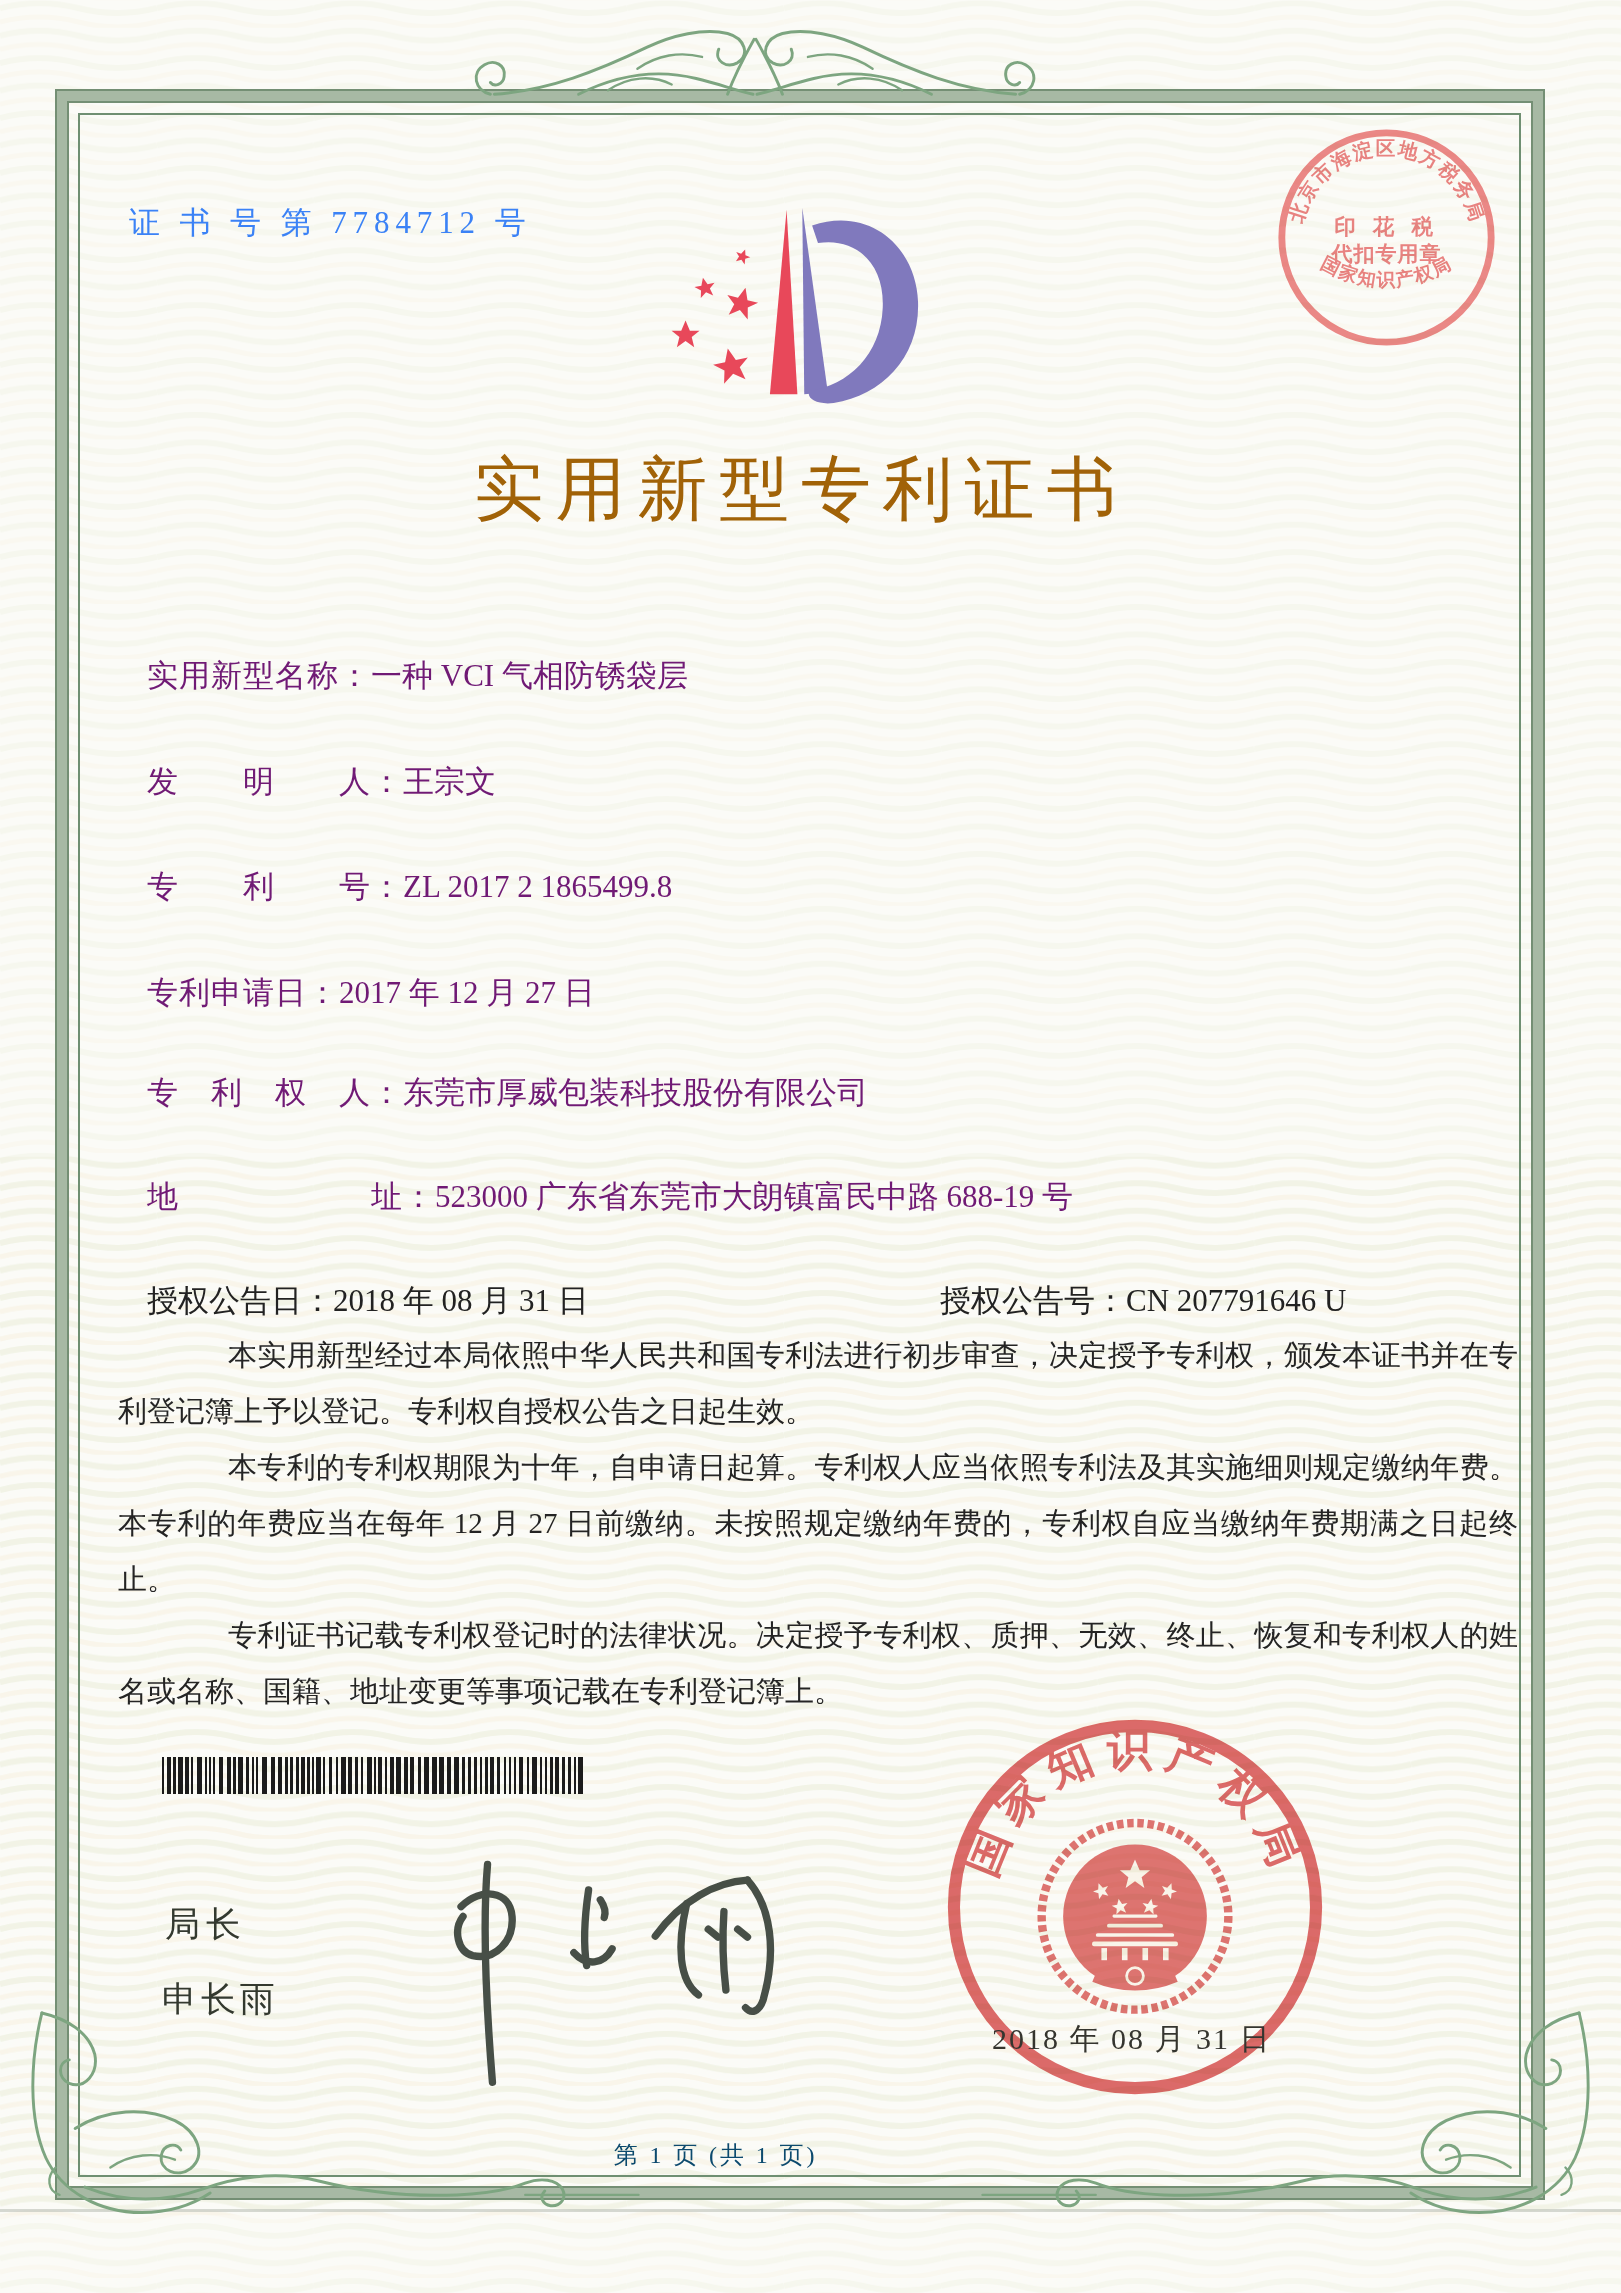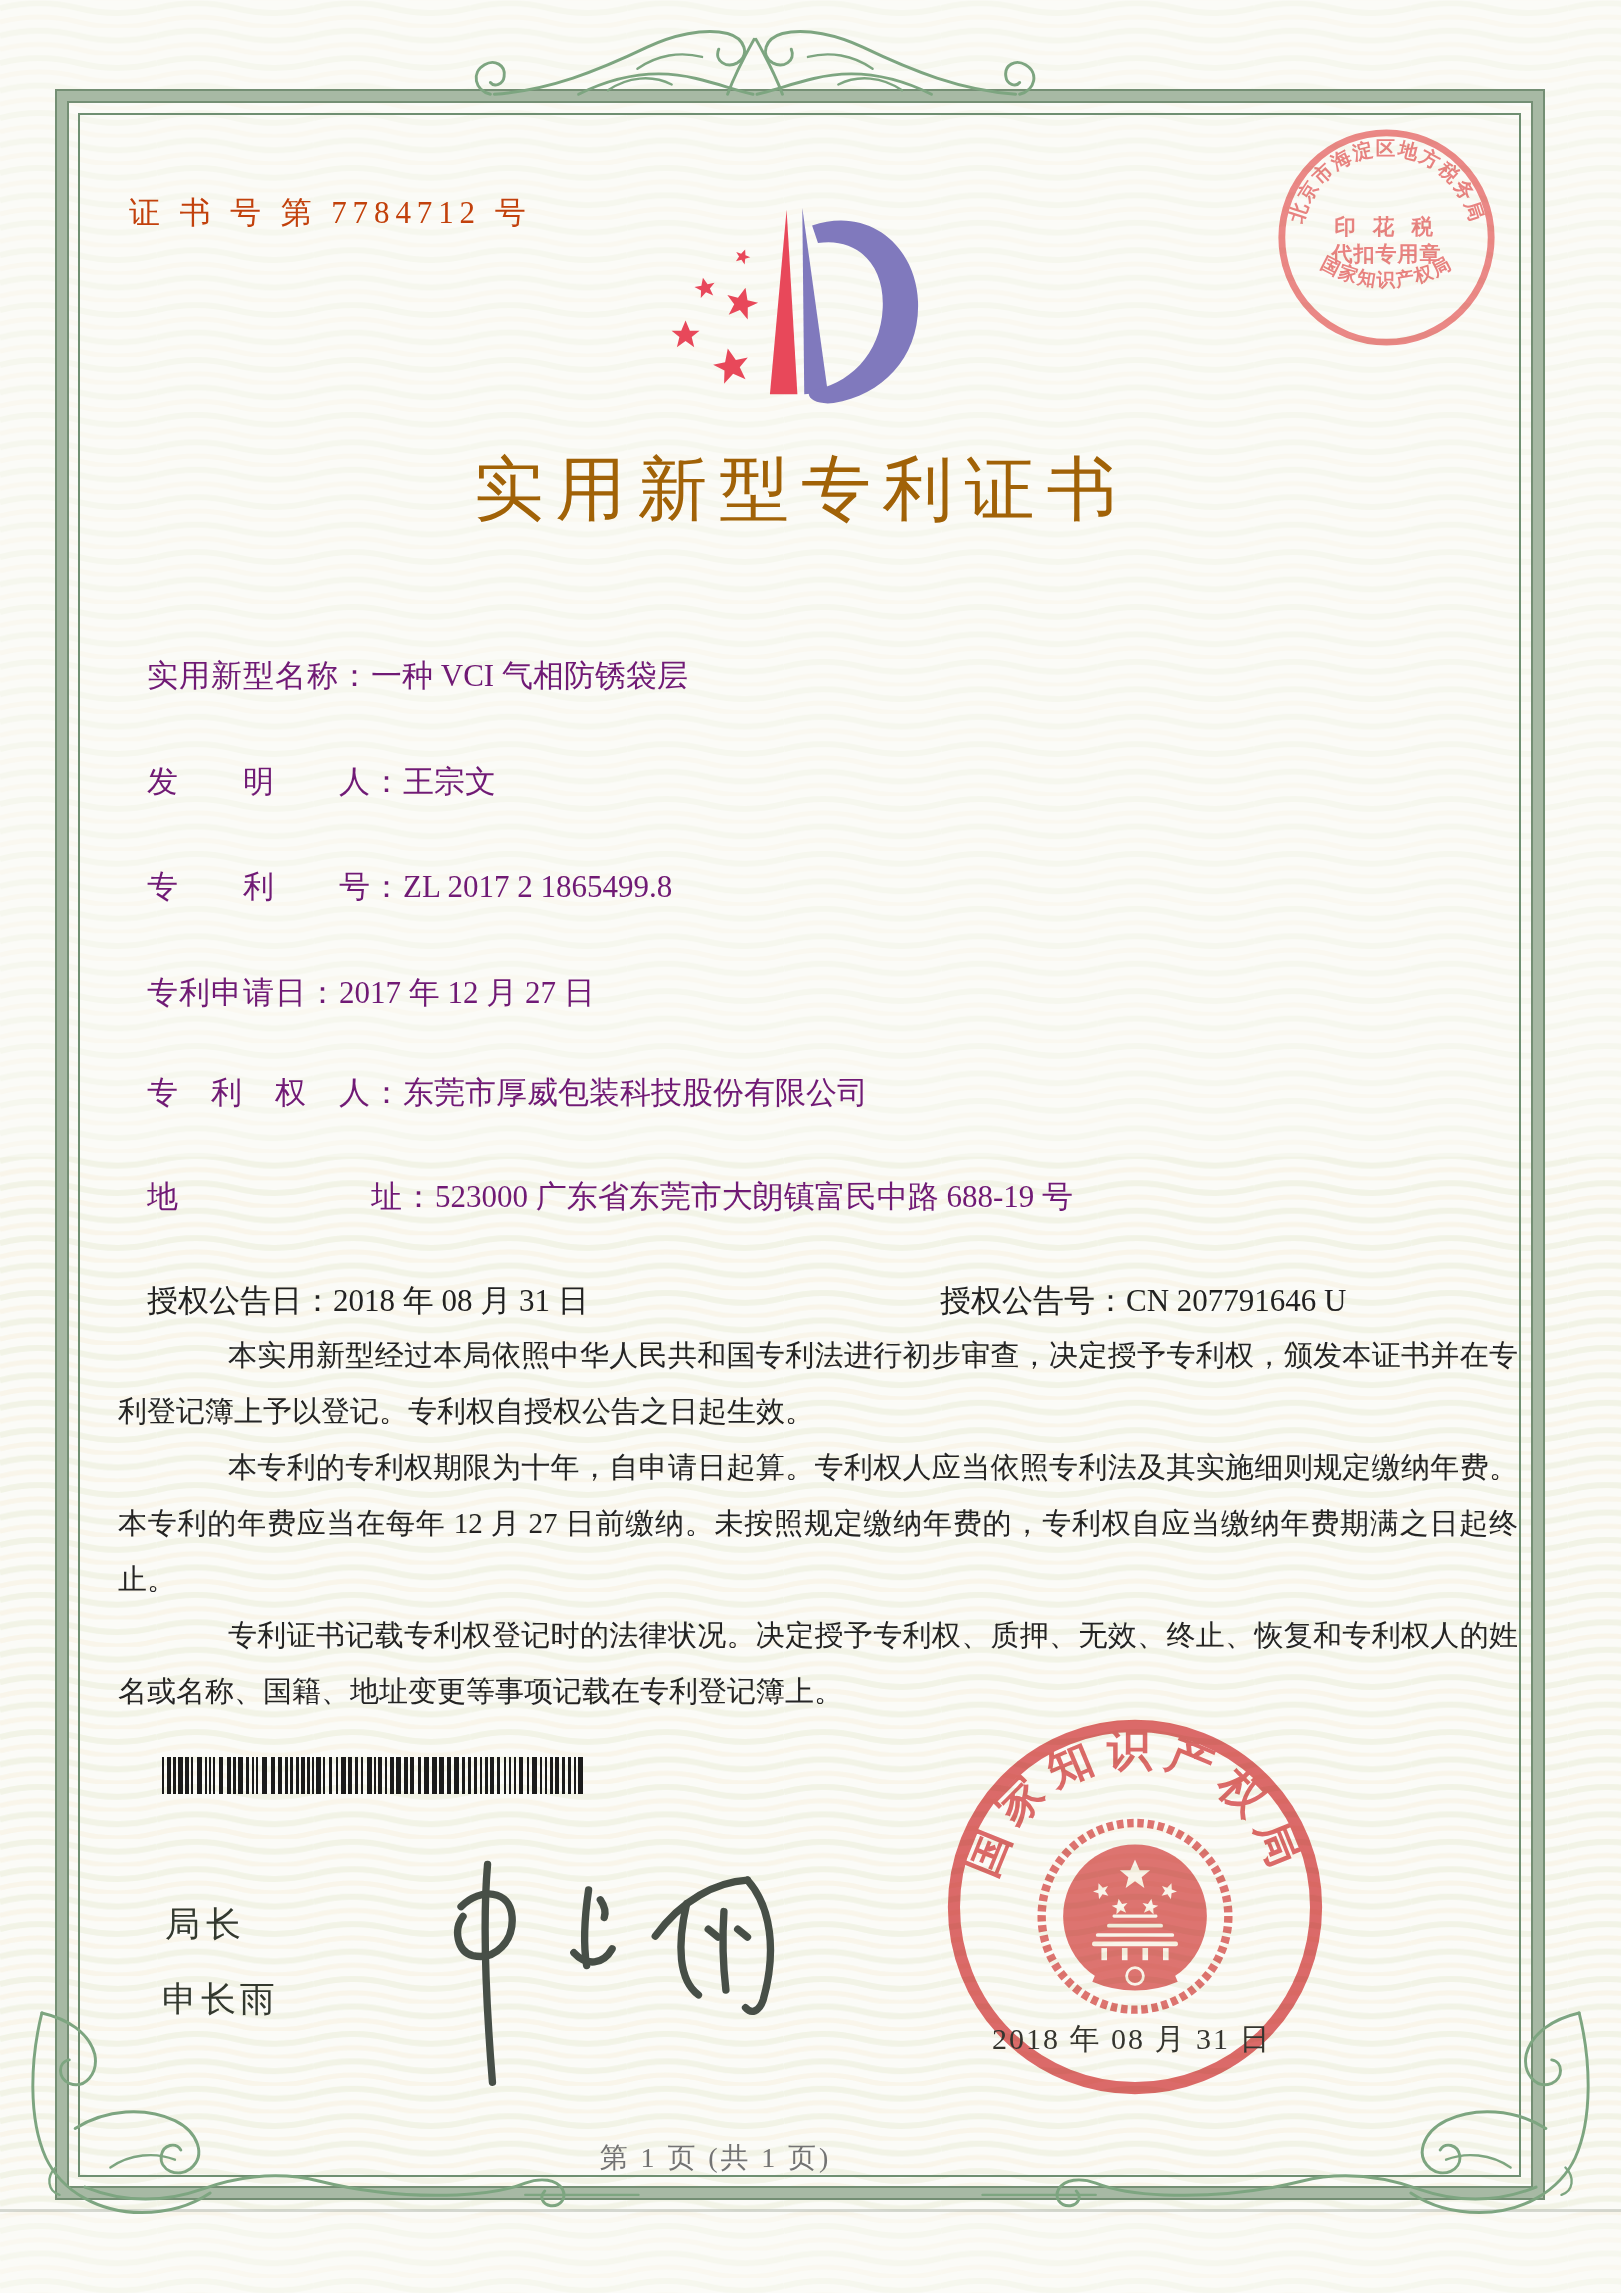--- a/index.html
+++ b/index.html
@@ -19,43 +19,43 @@
     z-index:1;
   }
   .frame-inner{
     position:absolute; left:78px; top:113px; width:1443px; height:2064px;
     box-sizing:border-box; border:2px solid #6f8f72; z-index:1;
   }
   .ornament{z-index:2; pointer-events:none;}
   .scanline{position:absolute; left:0; top:2209px; width:1621px; height:2.9px;
     background:#b6bcb2; opacity:.55; z-index:0;}
   
-  .cert-no{left:129px; top:192px; font-size:31px; letter-spacing:5.9px; color:#c2410c; z-index:3;}
+  .cert-no{left:129px; top:202px; font-size:31px; letter-spacing:5.9px; color:#3b82f6; z-index:3;}
   .title{
     left:60px; top:443px; width:1482px; text-align:center;
     font-size:70px; font-weight:400; letter-spacing:11.8px; color:#a16207; z-index:3;
   }
   .field{left:147px; font-size:31px; color:#701a75; z-index:3; white-space:nowrap;}
   .field .lab{letter-spacing:1px;}
   .grant-left{left:147px; top:1280px; font-size:31px; color:#222; z-index:3; white-space:nowrap;}
   .grant-right{left:940px; top:1280px; font-size:31px; color:#222; z-index:3; white-space:nowrap;}
   .bodytext{
     left:118px; top:1327px; width:1400px; z-index:3;
     font-size:29px; line-height:56px; text-align:justify; color:#242424;
   }
   .bodytext p{margin:0; text-indent:110px;}
   .barcode{left:162px; top:1757px; width:431px; height:37px; display:flex; z-index:3;}
   .barcode i{display:block; height:100%; background:#1b1b1b;}
   .sig-title{left:165px; top:1901px; font-size:35px; letter-spacing:5.9px; color:#33392f; z-index:3;}
   .sig-name{left:162px; top:1976px; font-size:35px; letter-spacing:3.9px; color:#33392f; z-index:3;}
   .signature-svg{left:412px; top:1833px; z-index:4;}
   .seal-date{left:992px; top:2019px; font-size:30px; letter-spacing:2px; color:#35352f;
     z-index:6; white-space:nowrap;}
-  .footer{left:549px; top:2139px; width:333px; text-align:center; font-size:28px;
-    letter-spacing:2.9px; color:#737373; z-index:3;}
+  .footer{left:549px; top:2139px; width:333px; text-align:center; font-size:24px;
+    letter-spacing:2.9px; color:#0c4a6e; z-index:3;}
   
   .tax-stamp{left:1274px; top:125px; z-index:5; mix-blend-mode:multiply; opacity:.96;}
   .issue-seal{left:939px; top:1711px; z-index:5; mix-blend-mode:multiply; opacity:.92;}
   .logo{left:659px; top:198px; z-index:3;}
 </style>
 </head>
 <body>
 
 <div class="page">
 

